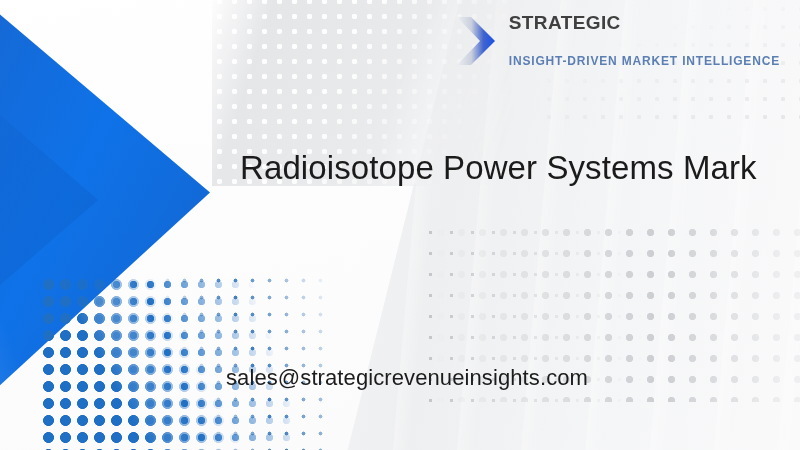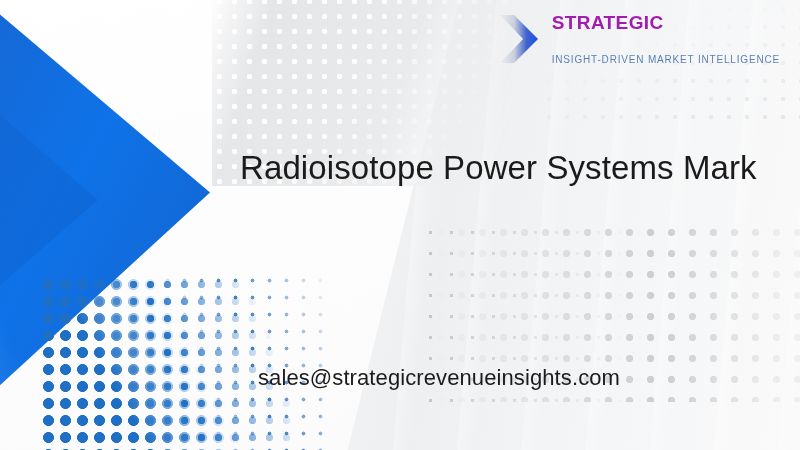--- a/index.html
+++ b/index.html
@@ -202,26 +202,26 @@
   .logo-text {
     display: flex;
     flex-direction: column;
     gap: 2px;
   }
   .logo-line1, .logo-line2 {
     font-size: 19px;
     font-weight: bold;
     letter-spacing: .4px;
     line-height: 1.02;
-    color: #a21caf;
+    color: #404040;
     white-space: nowrap;
   }
   .logo-tagline {
-    font-size: 10px;
-    font-weight: normal;
+    font-size: 12px;
+    font-weight: bold;
     letter-spacing: .82px;
     color: #5b7fb5;
     margin-top: 20px;
     white-space: nowrap;
   }
 
   
   .headline {
     position: absolute;
     left: 240px;
@@ -235,21 +235,20 @@
     line-height: 1.2;
   }
   .contact {
     position: absolute;
     left: 226px;
     top: 365px;
     font-size: 22px;
     color: #1c1c1c;
     letter-spacing: .1px;
     white-space: nowrap;
-    margin-left: 32px;
   }
 </style>
 </head>
 <body>
 
 <div id="slide">
 
   <div class="bg-base"></div>
   <div class="bg-bands"></div>
   <div class="bg-wedge"></div>

